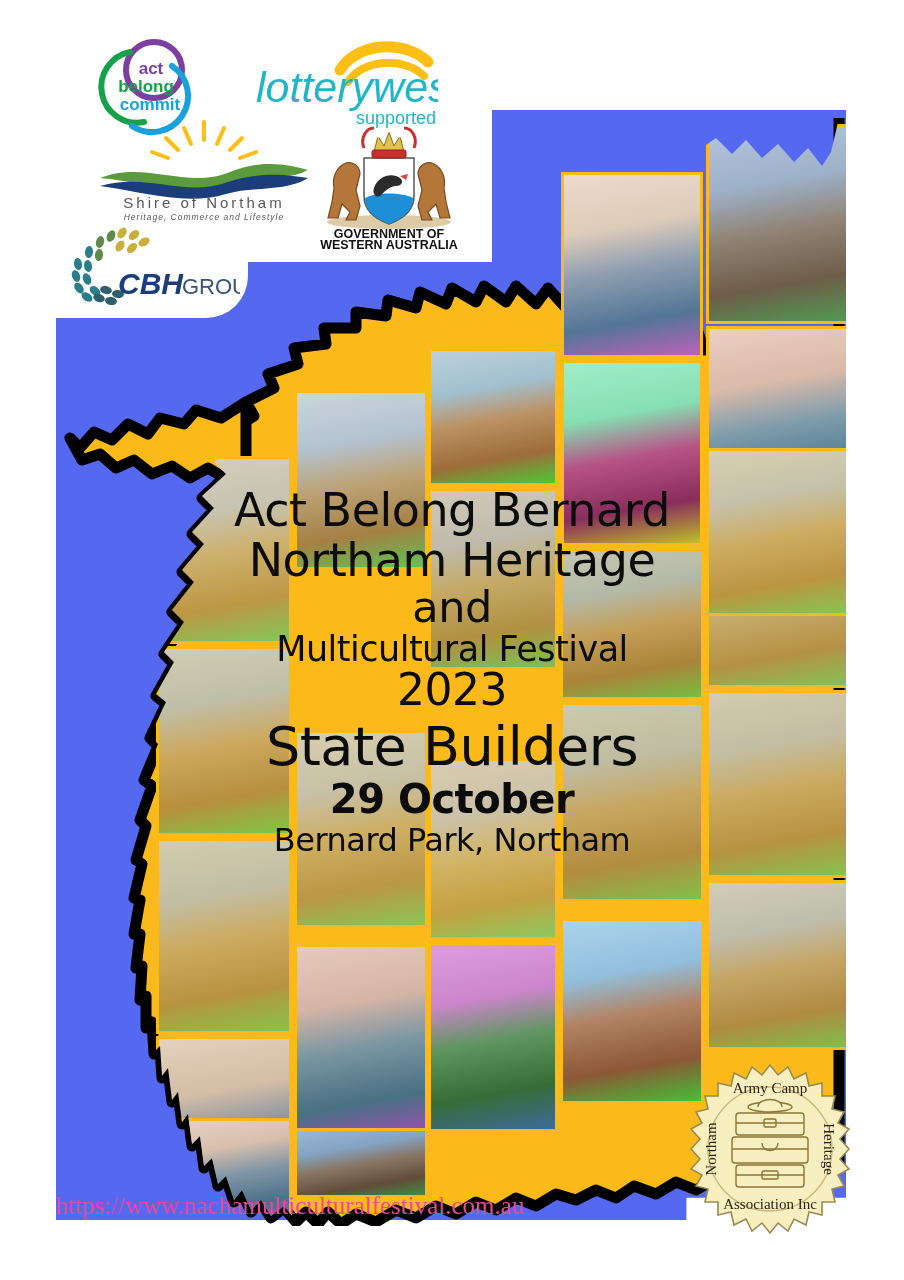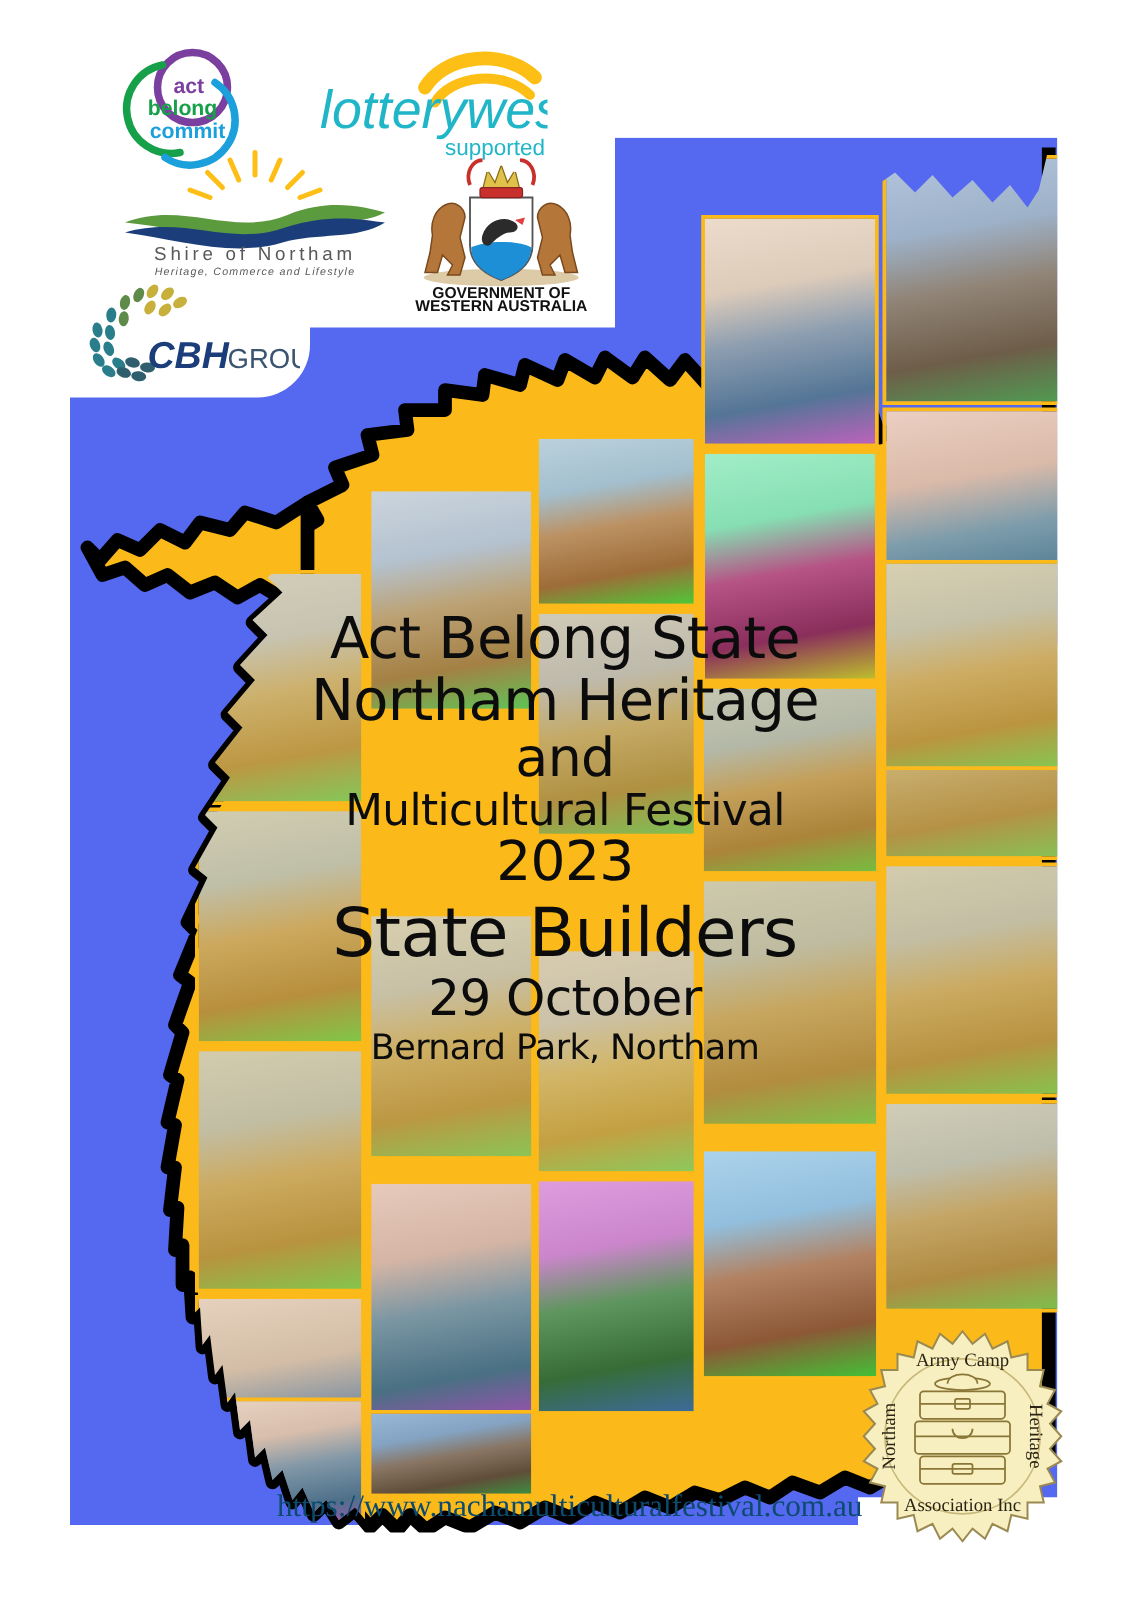--- a/index.html
+++ b/index.html
@@ -27,37 +27,37 @@
   .headline{position:absolute;left:0;top:487px;width:904px;text-align:center;
             color:#0c0c0c;line-height:1.02;letter-spacing:-0.5px;
             font-family:"DejaVu Sans","Liberation Sans",sans-serif;font-weight:400;}
   .hl{display:block;white-space:nowrap;}
   .hl.l1{font-size:46px;}
   .hl.l2{font-size:46px;margin-top:3px;}
   .hl.l3{font-size:43px;margin-top:2px;text-align:center;}
   .hl.l4{font-size:35px;margin-top:2px;}
   .hl.l5{font-size:44px;margin-top:1px;}
   .hl.l6{font-size:54px;margin-top:6px;}
-  .hl.l7{font-size:40px;margin-top:5px;}
+  .hl.l7{font-size:40px;margin-top:5px;font-weight:bold;}
   .hl.l8{font-size:40px;margin-top:4px;}
-  .hl.l9{font-size:28px;margin-top:4px;}
-
-  
-  .url{position:absolute;left:56px;top:1192px;width:634px;text-align:right;
-       color:#0c4a6e;font-family:"Liberation Serif","DejaVu Serif",serif;font-size:25px;}
+  .hl.l9{font-size:32px;margin-top:4px;}
+
+  
+  .url{position:absolute;left:56px;top:1192px;width:634px;text-align:left;
+       color:#ec4899;font-family:"Liberation Serif","DejaVu Serif",serif;font-size:25px;}
 
   
   .seal{position:absolute;left:686px;top:1063px;width:168px;height:172px;}
   .seal svg{display:block;}
 
   
   .abc{position:absolute;left:88px;top:30px;width:124px;height:112px;}
   .lw{position:absolute;left:248px;top:36px;width:190px;height:96px;}
   .son{position:absolute;left:96px;top:120px;width:216px;height:104px;text-align:right;}
-  .gwa{position:absolute;left:316px;top:118px;width:146px;height:132px;margin-left:12px;}
+  .gwa{position:absolute;left:316px;top:118px;width:146px;height:132px;}
   .cbh{position:absolute;left:62px;top:222px;width:178px;height:90px;}
   .logo-wrap svg{display:block;width:100%;height:100%;}
 </style>
 </head>
 <body>
 
 <div class="poster">
 
   <div class="sea2"></div>
 
@@ -313,21 +313,21 @@
           <ellipse cx="70" cy="26" rx="4" ry="6" transform="rotate(45 70 26)"></ellipse>
           <ellipse cx="82" cy="20" rx="4" ry="6" transform="rotate(60 82 20)"></ellipse>
         </g>
       </g>
       <text x="56" y="72" font-family="Liberation Sans, sans-serif" font-size="30" font-weight="bold" font-style="italic" fill="#1B3E7A">CBH</text>
       <text x="120" y="72" font-family="Liberation Sans, sans-serif" font-size="22" fill="#3B5470">GROUP</text>
     </svg>
   </div>
 
   <div class="headline">
-    <span class="hl l1">Act Belong State</span>
+    <span class="hl l1">Act Belong Bernard</span>
     <span class="hl l2">Northam Heritage</span>
     <span class="hl l3">and</span>
     <span class="hl l4">Multicultural Festival</span>
     <span class="hl l5">2023</span>
     <span class="hl l6">State Builders</span>
     <span class="hl l7">29 October</span>
     <span class="hl l9">Bernard Park, Northam</span>
   </div>
 
   <div class="url">https://www.nachamulticulturalfestival.com.au</div>

